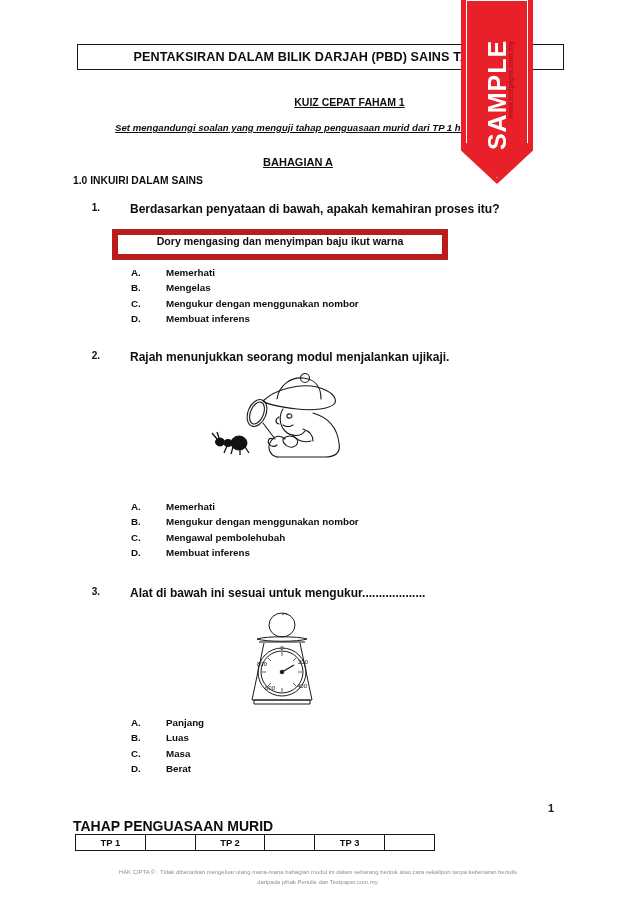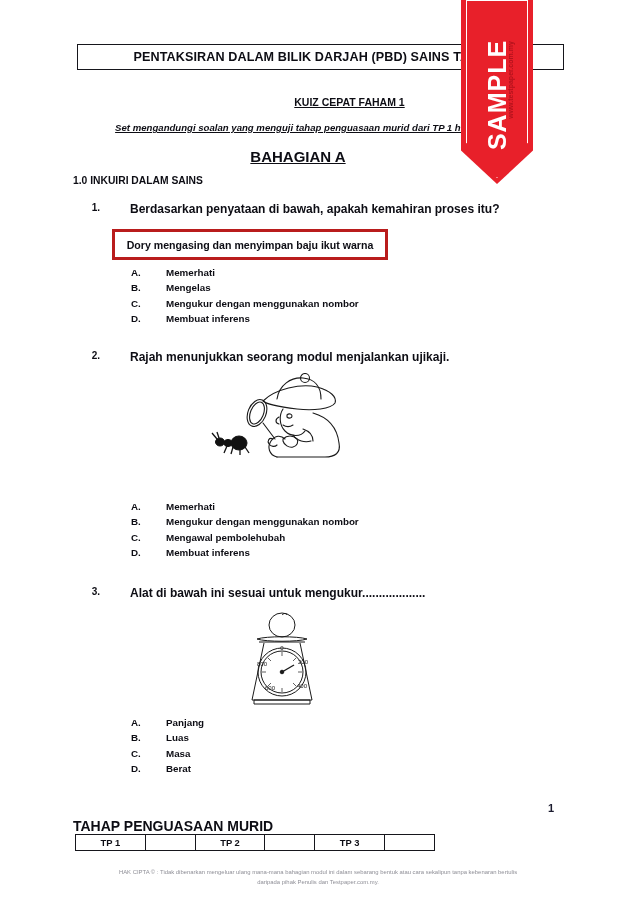--- a/index.html
+++ b/index.html
@@ -32,44 +32,44 @@
   }
   .quiz-title span{ text-decoration:underline; }
 
   .set-line{
     position:absolute;left:77px;top:122px;width:470px;text-align:center;
     font-size:9.6px;font-weight:bold;font-style:italic;
   }
   .set-line span{text-decoration:underline;}
 
   .bahagian{
-    position:absolute;left:0;top:148px;width:596px;text-align:center;
-    font-size:15px;font-weight:bold;
+    position:absolute;left:0;top:156px;width:596px;text-align:center;
+    font-size:11px;font-weight:bold;
   }
   .bahagian span{text-decoration:underline;}
 
   .section-head{
     position:absolute;left:73px;top:175px;
     font-size:10.3px;font-weight:bold;
   }
 
   
   .q{position:absolute;display:flex;gap:8px;}
   .q .num{font-size:10px;font-weight:bold;width:14px;text-align:right;}
   .q .qtext{font-size:12px;font-weight:bold;margin-left:22px;}
 
   .q1{left:86px;top:202px;}
   .q2{left:86px;top:350px;}
   .q3{left:86px;top:586px;}
 
   .stmt-box{
-    position:absolute;left:112px;top:229px;width:276px;height:31px;
-    border:3px solid #b91c1c;
+    position:absolute;left:112px;top:229px;width:336px;height:31px;
+    border:6px solid #b91c1c;
     box-sizing:border-box;
-    display:flex;align-items:center;justify-content:center;
+    display:flex;justify-content:center;
   }
   .stmt-box .s{font-size:10.6px;font-weight:bold;}
 
   .opts{position:absolute;}
   .opt{display:flex;gap:9px;margin-bottom:4.4px;}
   .opt .lbl{font-size:9.8px;font-weight:bold;width:11px;}
   .opt .txt{font-size:9.8px;font-weight:bold;margin-left:15px;}
   .opts1{left:131px;top:267px;}
   .opts2{left:131px;top:501px;}
   .opts3{left:131px;top:717px;}

